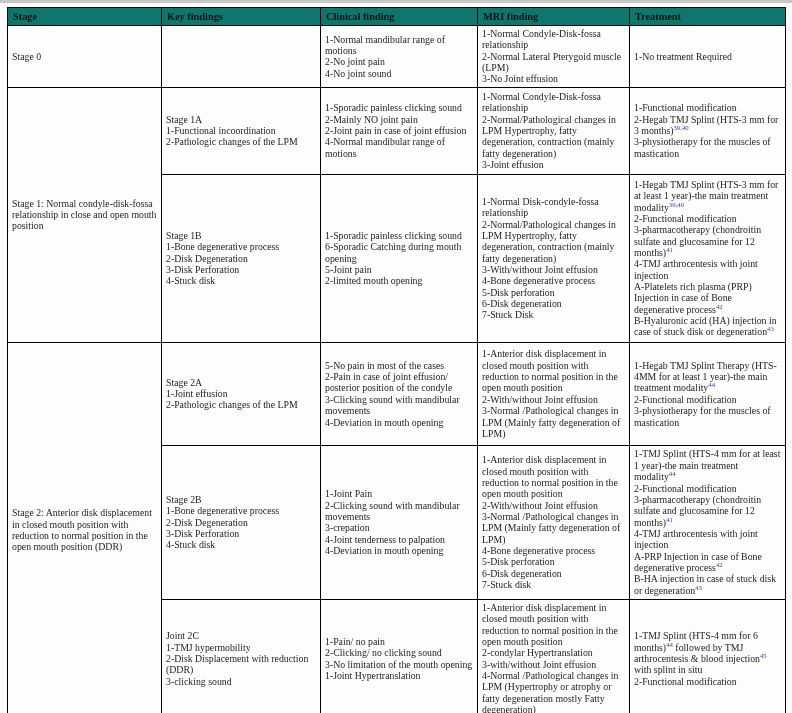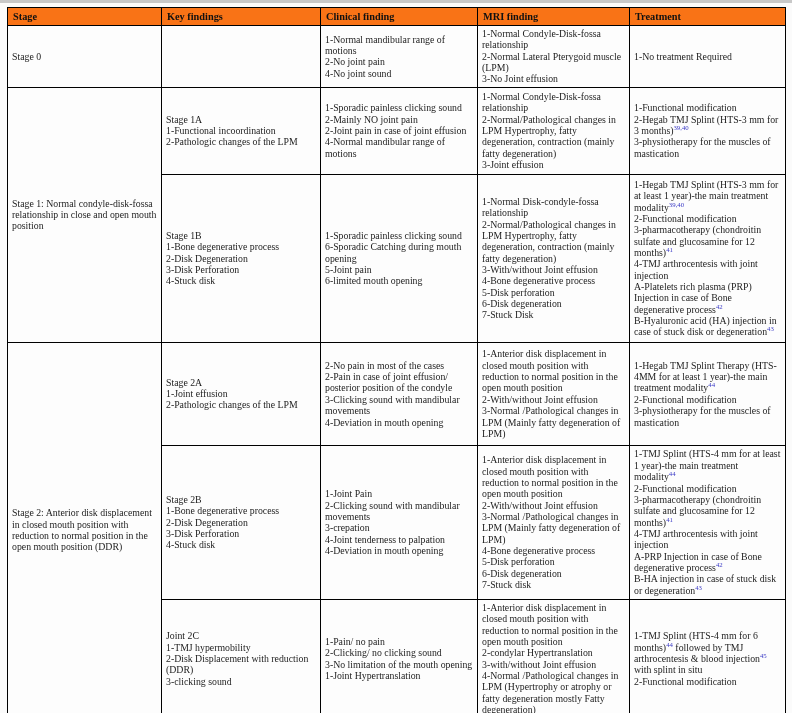--- a/index.html
+++ b/index.html
@@ -25,21 +25,21 @@
   th, td {
     border: 1px solid #000;
     vertical-align: middle;
     text-align: left;
     padding: 2px 4px;
     font-size: 9.8px;
     line-height: 1.16;
     word-wrap: break-word;
   }
   th {
-    background: #f97316;
+    background: #0f766e;
     font-weight: bold;
     font-size: 10.3px;
     padding: 2px 5px;
     color: #111;
   }
   .item { margin: 0; }
   sup.ref {
     color: #3a3ac6;
     font-size: 6.8px;
     line-height: 0;
@@ -119,21 +119,21 @@
             <div class="item">Stage 1B</div>
             <div class="item">1-Bone degenerative process</div>
             <div class="item">2-Disk Degeneration</div>
             <div class="item">3-Disk Perforation</div>
             <div class="item">4-Stuck disk</div>
           </td>
           <td>
             <div class="item">1-Sporadic painless clicking sound</div>
             <div class="item">6-Sporadic Catching during mouth opening</div>
             <div class="item">5-Joint pain</div>
-            <div class="item">6-limited mouth opening</div>
+            <div class="item">2-limited mouth opening</div>
           </td>
           <td>
             <div class="item">1-Normal Disk-condyle-fossa relationship</div>
             <div class="item">2-Normal/Pathological changes in LPM Hypertrophy, fatty degeneration, contraction (mainly fatty degeneration)</div>
             <div class="item">3-With/without Joint effusion</div>
             <div class="item">4-Bone degenerative process</div>
             <div class="item">5-Disk perforation</div>
             <div class="item">6-Disk degeneration</div>
             <div class="item">7-Stuck Disk</div>
           </td>
@@ -149,21 +149,21 @@
         <tr style="height: 103px;">
           <td rowspan="3">
             <div class="item">Stage 2: Anterior disk displacement in closed mouth position with reduction to normal position in the open mouth position (DDR)</div>
           </td>
           <td>
             <div class="item">Stage 2A</div>
             <div class="item">1-Joint effusion</div>
             <div class="item">2-Pathologic changes of the LPM</div>
           </td>
           <td>
-            <div class="item">2-No pain in most of the cases</div>
+            <div class="item">5-No pain in most of the cases</div>
             <div class="item">2-Pain in case of joint effusion/ posterior position of the condyle</div>
             <div class="item">3-Clicking sound with mandibular movements</div>
             <div class="item">4-Deviation in mouth opening</div>
           </td>
           <td>
             <div class="item">1-Anterior disk displacement in closed mouth position with reduction to normal position in the open mouth position</div>
             <div class="item">2-With/without Joint effusion</div>
             <div class="item">3-Normal /Pathological changes in LPM (Mainly fatty degeneration of LPM)</div>
           </td>
           <td>

